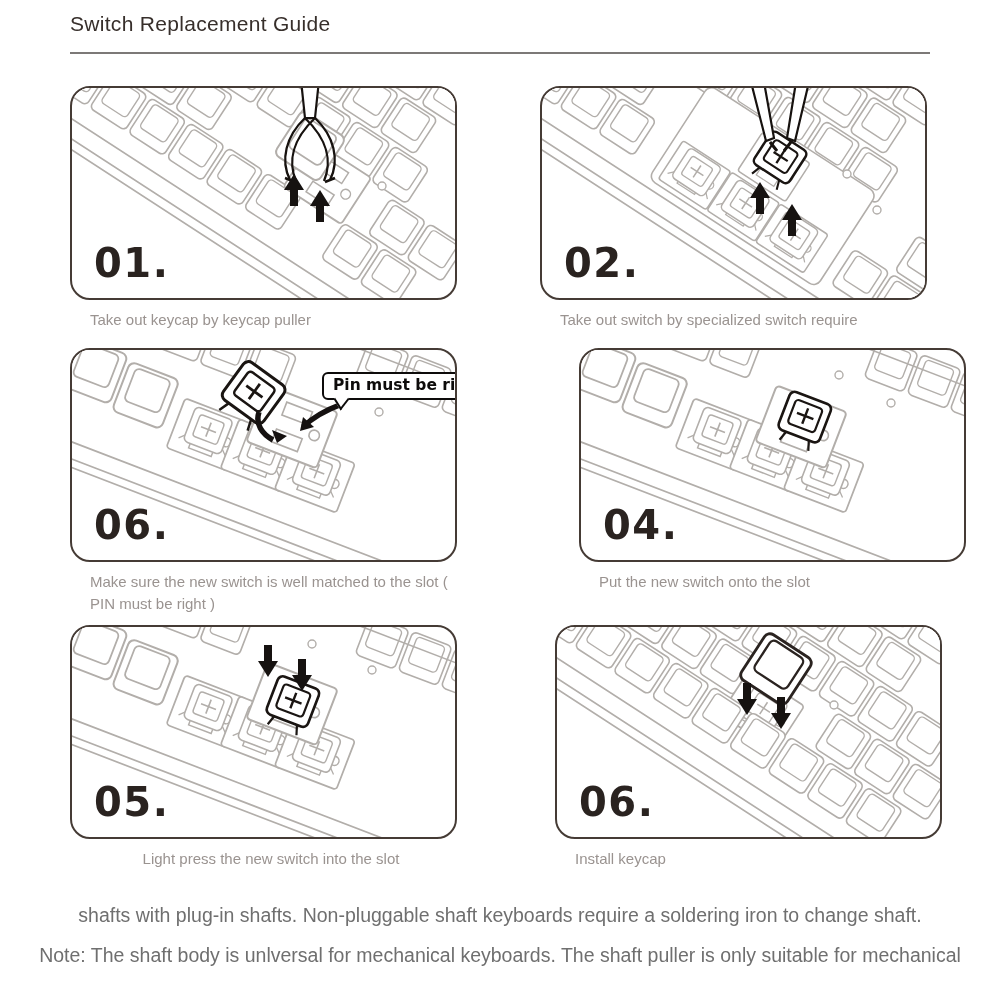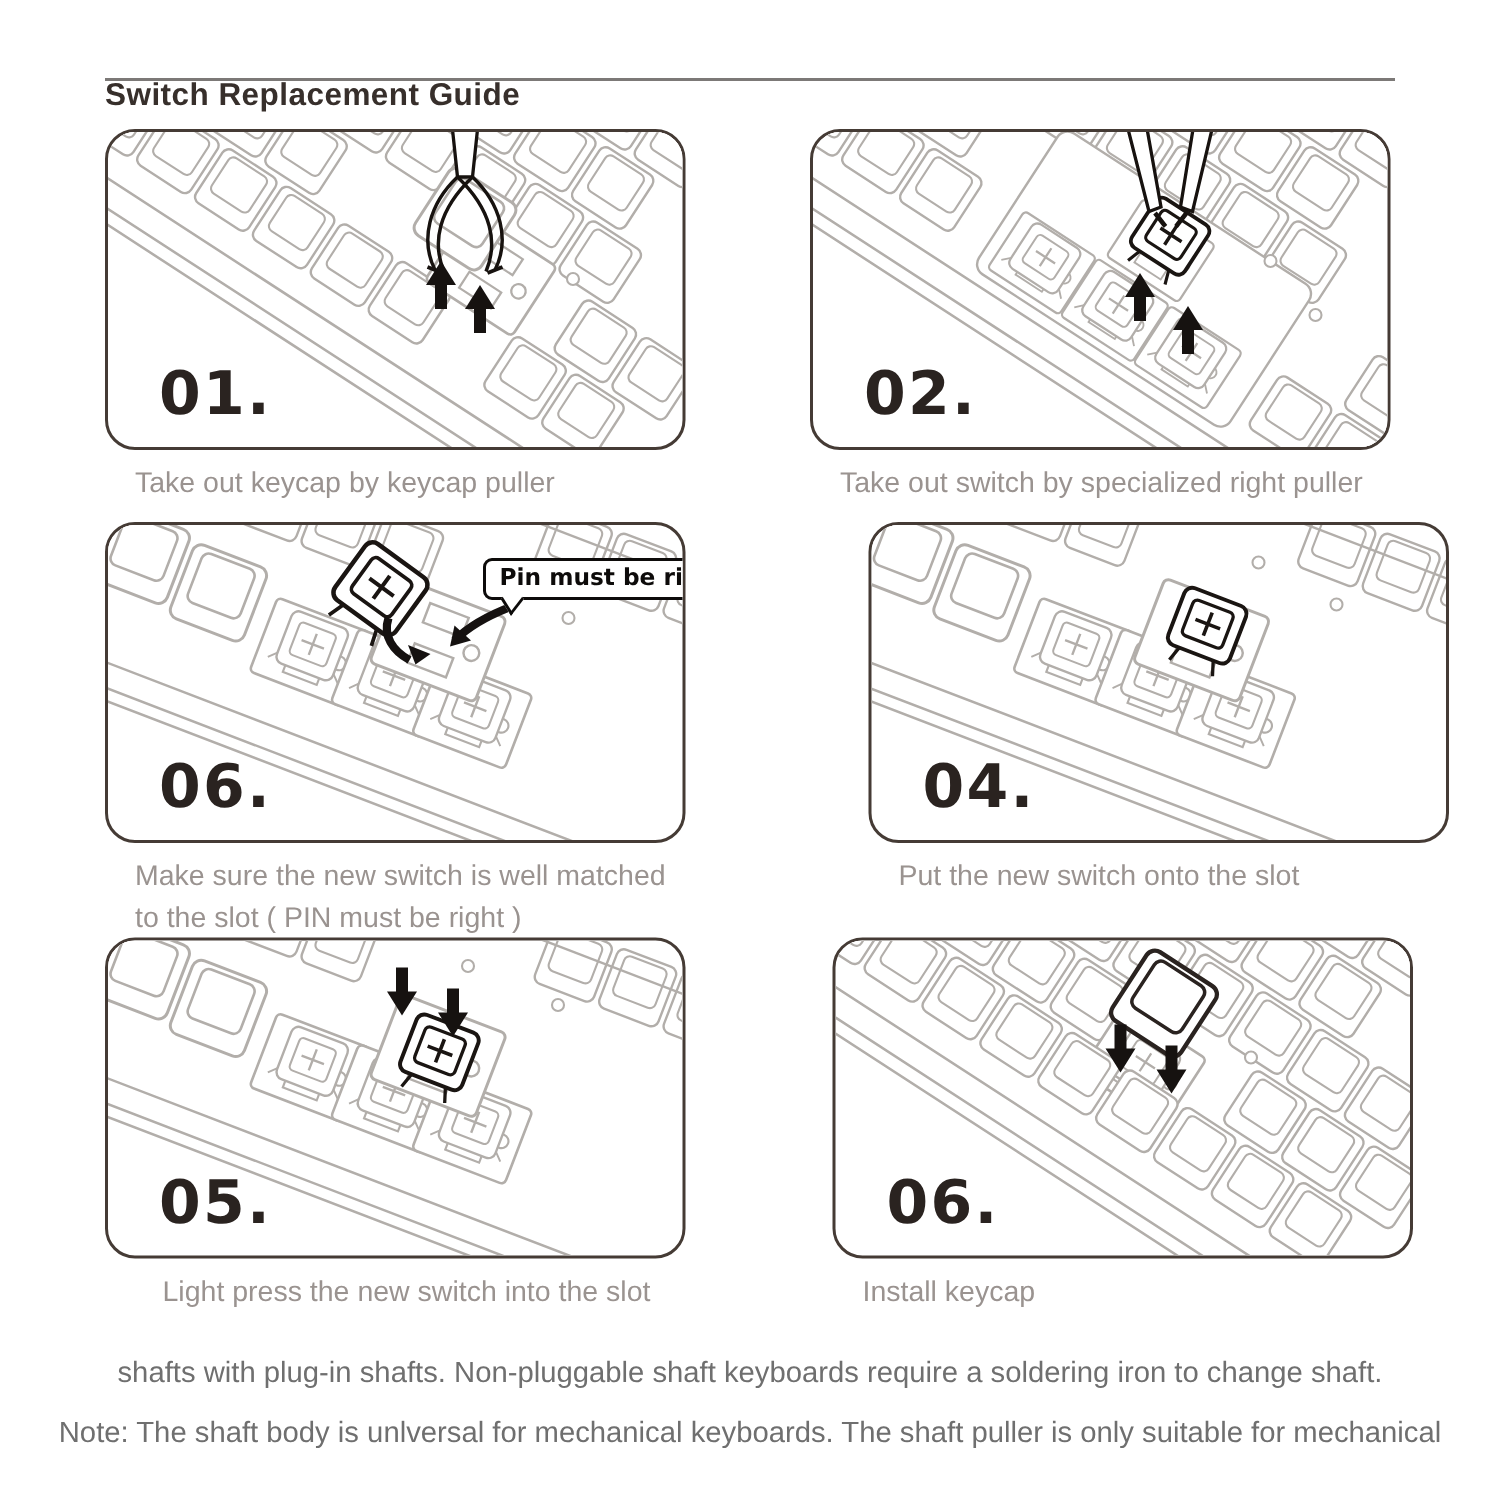--- a/index.html
+++ b/index.html
@@ -1,29 +1,29 @@
 <!DOCTYPE html>
 <html><head>
 <meta charset="utf-8">
 <style>
   html,body{margin:0;padding:0;background:#ffffff;}
   body{width:1000px;height:1000px;position:relative;font-family:"Liberation Sans", sans-serif;overflow:hidden;}
 
-  .title{position:absolute;left:70px;top:12px;font-size:21px;font-weight:700;color:#372f2b;letter-spacing:.3px;margin-top:40px;}
+  .title{position:absolute;left:70px;top:12px;font-size:21px;font-weight:400;color:#372f2b;letter-spacing:.3px;}
   .rule{position:absolute;left:70px;top:52px;width:860px;height:2px;background:#7c7977;}
 
   .step{position:absolute;width:388px;}
   #s1{left:70px;top:86px;}  #s2{left:540px;top:86px;}
   #s3{left:70px;top:348px;} #s4{left:540px;top:348px;padding-left:39px;}
   #s5{left:70px;top:625px;text-align:center;} #s6{left:540px;top:625px;padding-left:15px;}
 
   .panel{position:relative;width:383px;height:210px;border:2.2px solid #453b35;border-radius:20px;background:#fff;overflow:hidden;}
   .panel svg{display:block;}
-  .stepnum{position:absolute;left:34px;bottom:12px;font-size:40px;font-weight:800;color:#2a2320;letter-spacing:1.5px;font-family:"DejaVu Sans", sans-serif;}
-  .caption{margin:9px 6px 0 20px;font-size:19px;color:#9a9390;line-height:1.45;}
+  .stepnum{position:absolute;left:22px;bottom:12px;font-size:40px;font-weight:800;color:#2a2320;letter-spacing:1.5px;font-family:"DejaVu Sans", sans-serif;}
+  .caption{margin:9px 6px 0 20px;font-size:15px;color:#9a9390;line-height:1.45;}
 
   .callout{position:absolute;left:250px;top:22px;background:#fff;border:2.5px solid #0d0b0a;border-radius:6px;
            padding:2px 9px 4px;font-size:15.5px;font-weight:bold;color:#0d0b0a;white-space:nowrap;
            font-family:"DejaVu Sans", sans-serif;z-index:3;}
   .callout::after{content:"";position:absolute;left:11px;bottom:-7.5px;width:11px;height:11px;background:#fff;
            border-right:2.5px solid #0d0b0a;border-bottom:2.5px solid #0d0b0a;transform:rotate(58deg) skewX(20deg);}
 
   .note{position:absolute;top:895px;left:0;width:1000px;text-align:center;color:#6f6f6f;font-size:19.5px;line-height:40px;}
 </style>
 </head>
@@ -148,21 +148,21 @@
         <path d="M267,-6 L254,-6 L245,50 L253,53 Z" fill="#fff" stroke="#17120f" stroke-width="2.2"></path>
         <path d="M228,54 l7,9 M249,54 l-7,9" stroke="#17120f" stroke-width="3" fill="none"></path>
       </g>
       <use href="#hole" x="305" y="86"></use>
       <use href="#hole" x="335" y="122"></use>
       <use href="#arrU" transform="translate(218,100)"></use>
       <use href="#arrU" transform="translate(250,122)"></use>
     </svg>
     <div class="stepnum">02.</div>
   </div>
-  <div class="caption">Take out switch by specialized right puller</div>
+  <div class="caption">Take out switch by specialized switch require</div>
 </div>
 
 <div class="step" id="s3">
   <div class="panel">
     <div class="callout">Pin must be right</div>
     <svg width="383" height="210" viewBox="0 0 383 210">
       <g transform="translate(0,92) rotate(21)">
         <use href="#kc" transform="translate(-5,-75) scale(1.25)"></use>
         <use href="#kc" transform="translate(52,-70) scale(1.25)"></use>
         <use href="#kc" x="66" y="-140"></use>

